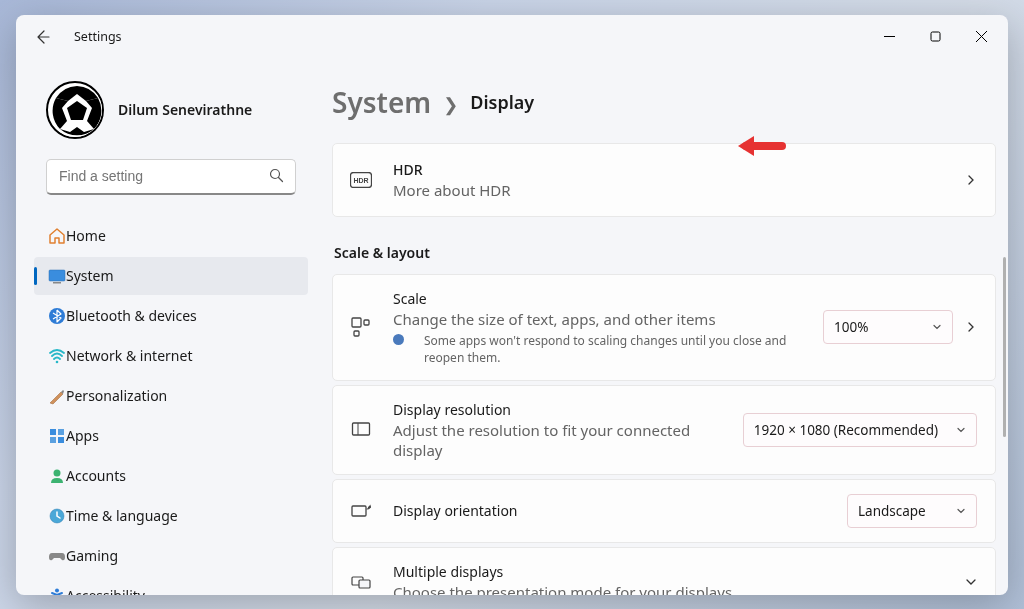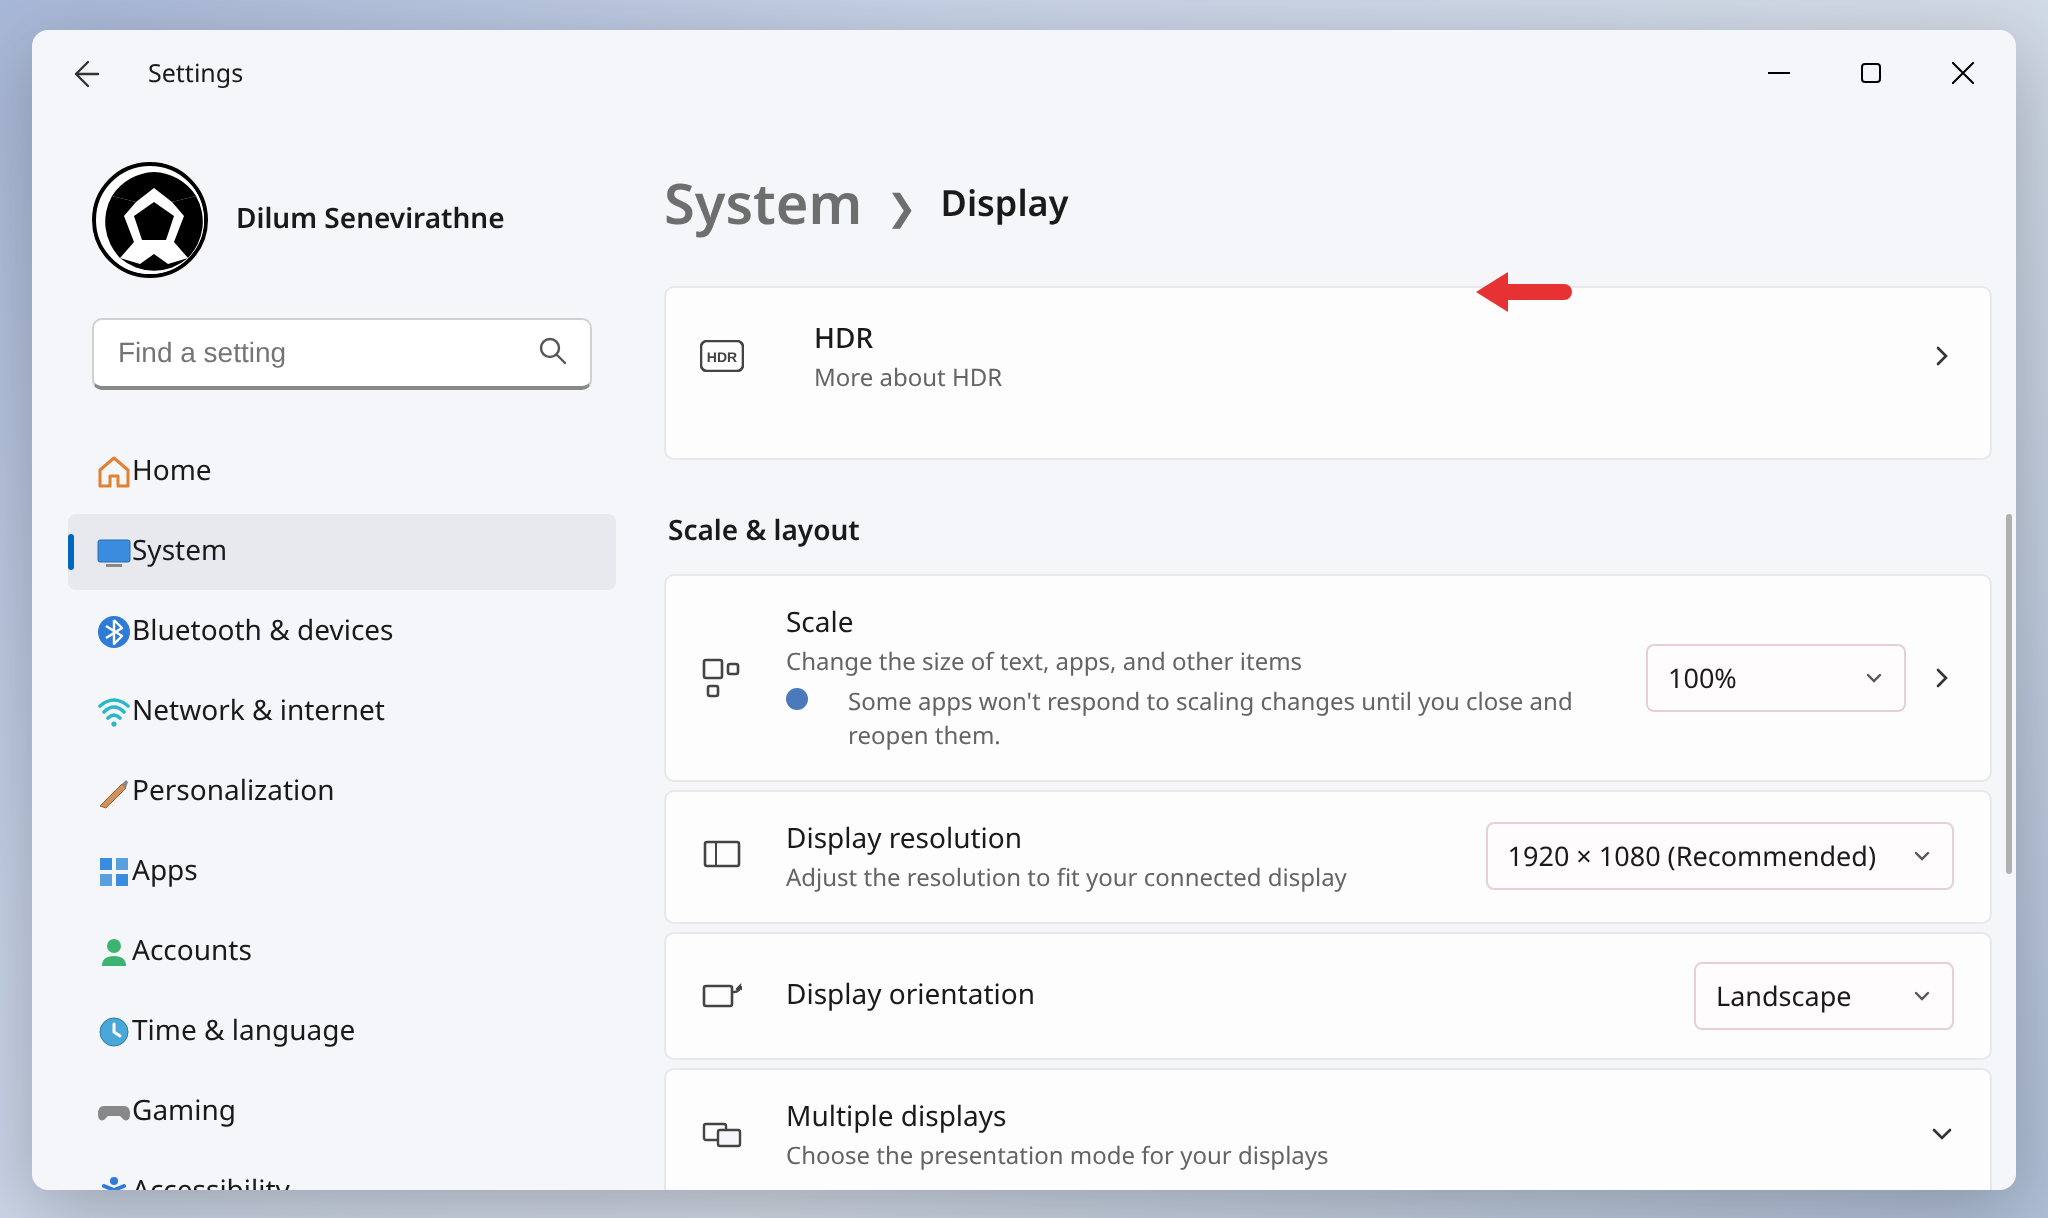--- a/index.html
+++ b/index.html
@@ -186,21 +186,21 @@
     color: #555;
   }
   .card-body {
     flex: 1;
   }
   .card-title {
     font-size: 14px;
     color: #1a1a1a;
   }
   .card-sub {
-    font-size: 12px;
+    font-size: 15px;
     color: #646464;
     margin-top: 1px;
   }
   .card-note {
     font-size: 12px;
     color: #646464;
     display: flex;
     gap: 20px;
     margin-top: 3px;
     align-items: flex-start;
@@ -405,21 +405,21 @@
 
     <div class="main">
       <div class="scroll-thumb"></div>
 
       <div class="breadcrumb">
         <span class="crumb-parent">System</span>
         <span class="chev-crumb">❯</span>
         <span class="crumb-current">Display</span>
       </div>
 
-      <div class="card" style="padding-top:16px;padding-bottom:32px;gap:14px;">
+      <div class="card" style="padding-top:16px;padding-bottom:16px;">
         <span class="card-icon">
           <svg width="22" height="16" viewBox="0 0 22 16">
               <rect x="0.5" y="0.5" width="21" height="15" rx="3" fill="none" stroke="#444" stroke-width="1.3"></rect>
               <text x="11" y="11" text-anchor="middle" font-size="7" font-weight="700" fill="#444" font-family="sans-serif">HDR</text>
             </svg>
         </span>
         <div class="card-body">
           <div class="card-title" style="font-weight:500">HDR</div>
           <div class="card-sub">More about HDR</div>
         </div>

